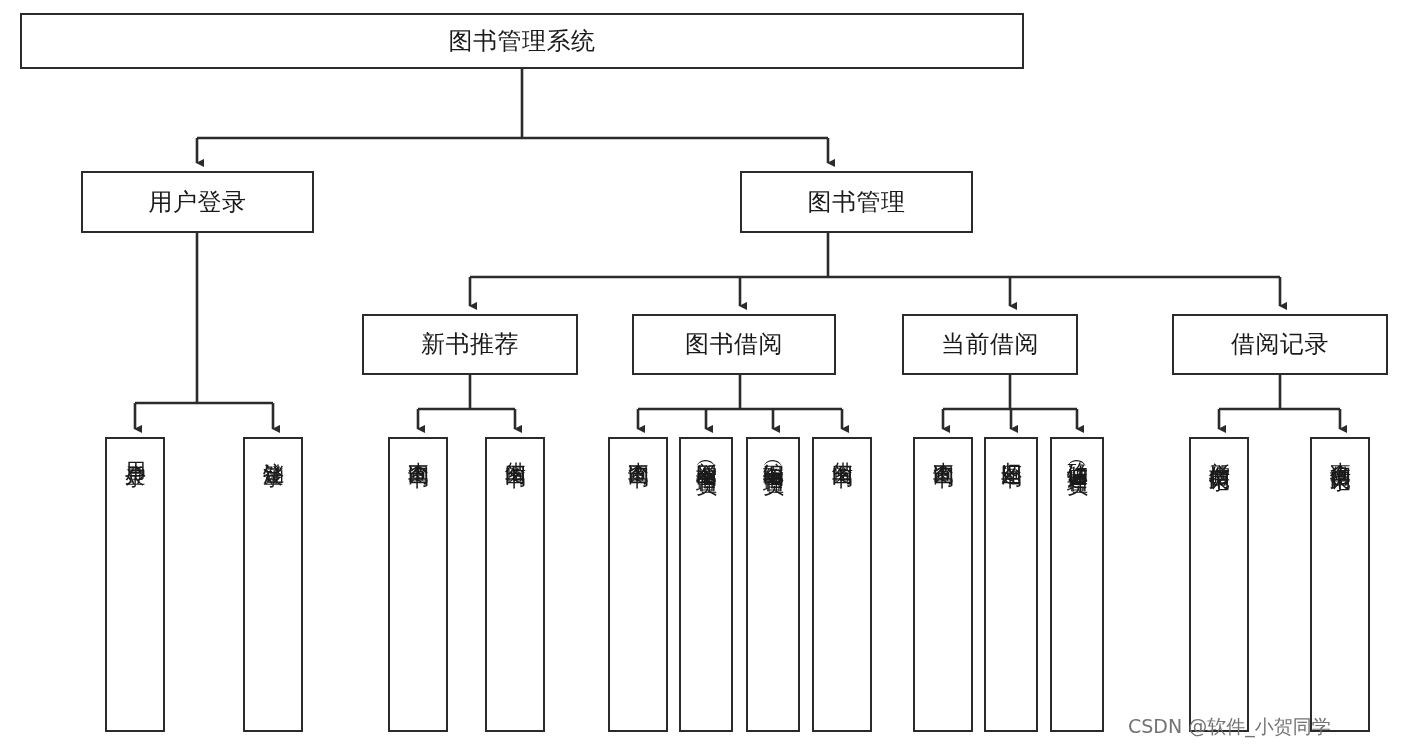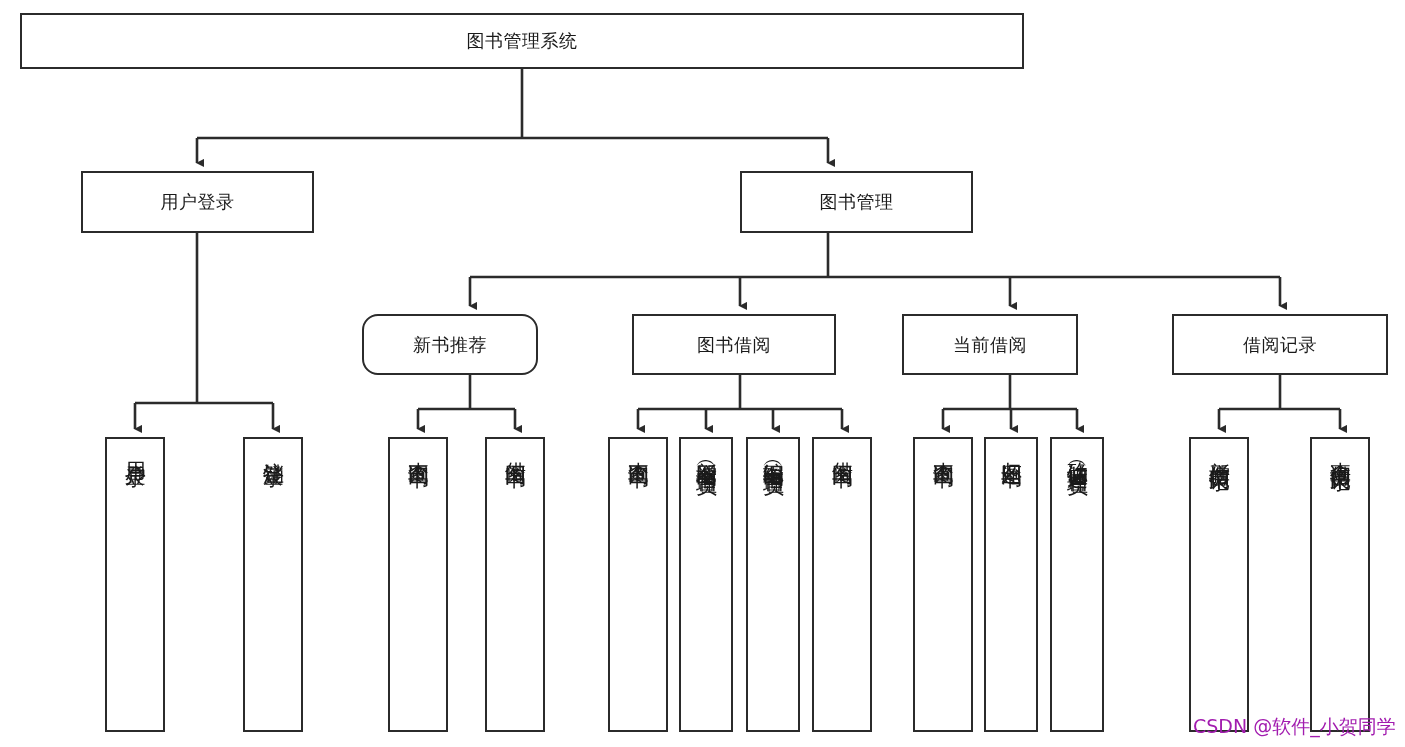--- a/index.html
+++ b/index.html
@@ -35,21 +35,21 @@
     color: #1a1a1a;
     z-index: 5;
   }
   .node-label {
     display: block;
     text-align: center;
     line-height: 1.18;
     letter-spacing: 0.5px;
   }
   .node.horiz .node-label {
-    font-size: 18px;
+    font-size: 24px;
   }
   .node.vert {
     align-items: flex-start;
     padding-top: 6px;
   }
   .node.vert .node-label {
     writing-mode: vertical-rl;
     text-orientation: upright;
     font-size: 21px;
     letter-spacing: 2px;
@@ -138,21 +138,21 @@
     <span class="node-label">图书管理系统</span>
   </div>
 
   <div class="node horiz" id="node-l1-0" style="left: 81px; top: 171px; width: 233px; height: 62px;">
     <span class="node-label">用户登录</span>
   </div>
   <div class="node horiz" id="node-l1-1" style="left: 740px; top: 171px; width: 233px; height: 62px;">
     <span class="node-label">图书管理</span>
   </div>
 
-  <div class="node horiz" id="node-l2-0" style="left: 362px; top: 314px; width: 176px; height: 61px; border-radius: 16px;">
+  <div class="node horiz" id="node-l2-0" style="left: 362px; top: 314px; width: 216px; height: 61px;">
     <span class="node-label">新书推荐</span>
   </div>
   <div class="node horiz" id="node-l2-1" style="left: 632px; top: 314px; width: 204px; height: 61px;">
     <span class="node-label">图书借阅</span>
   </div>
   <div class="node horiz" id="node-l2-2" style="left: 902px; top: 314px; width: 176px; height: 61px;">
     <span class="node-label">当前借阅</span>
   </div>
   <div class="node horiz" id="node-l2-3" style="left: 1172px; top: 314px; width: 216px; height: 61px;">
     <span class="node-label">借阅记录</span>
@@ -191,15 +191,15 @@
   <div class="node vert" id="node-leaf-10" style="left: 1050px; top: 437px; width: 54px; height: 295px;">
     <span class="node-label">确认归还（管理员）</span>
   </div>
   <div class="node vert" id="node-leaf-11" style="left: 1189px; top: 437px; width: 60px; height: 295px;">
     <span class="node-label">新增借阅记录</span>
   </div>
   <div class="node vert" id="node-leaf-12" style="left: 1310px; top: 437px; width: 60px; height: 295px;">
     <span class="node-label">查询借阅记录</span>
   </div>
 
-  <div class="watermark" id="watermark" style="left: 1193px; top: 714px; color: #a21caf;">CSDN @软件_小贺同学</div>
+  <div class="watermark" id="watermark" style="left: 1128px; top: 714px; color: #737373;">CSDN @软件_小贺同学</div>
 
 </div>
 
 </body></html>

